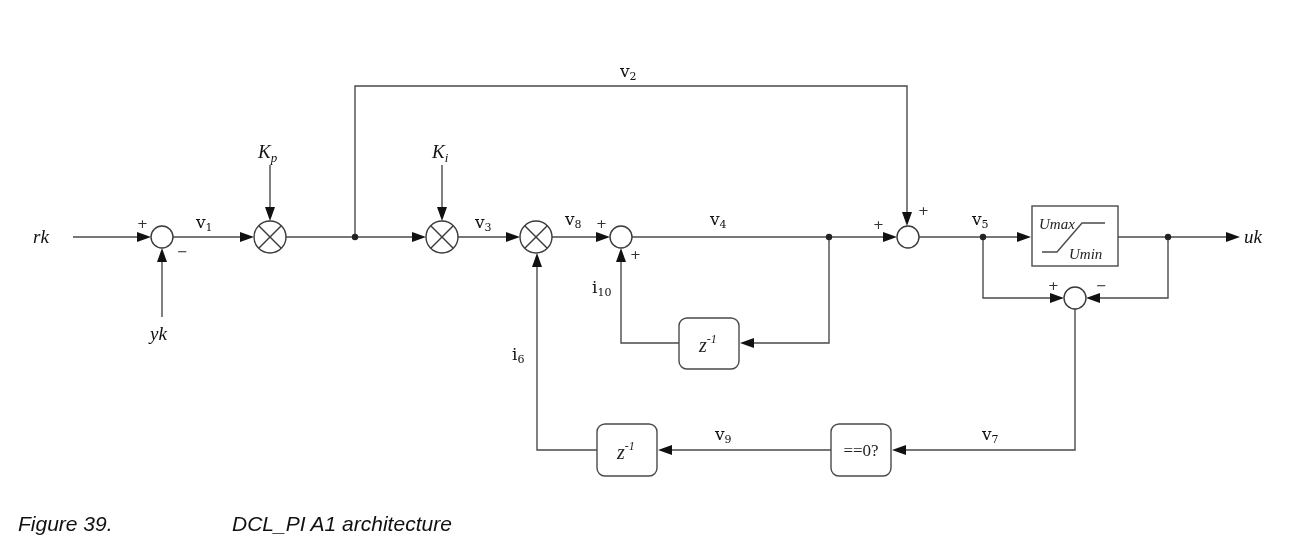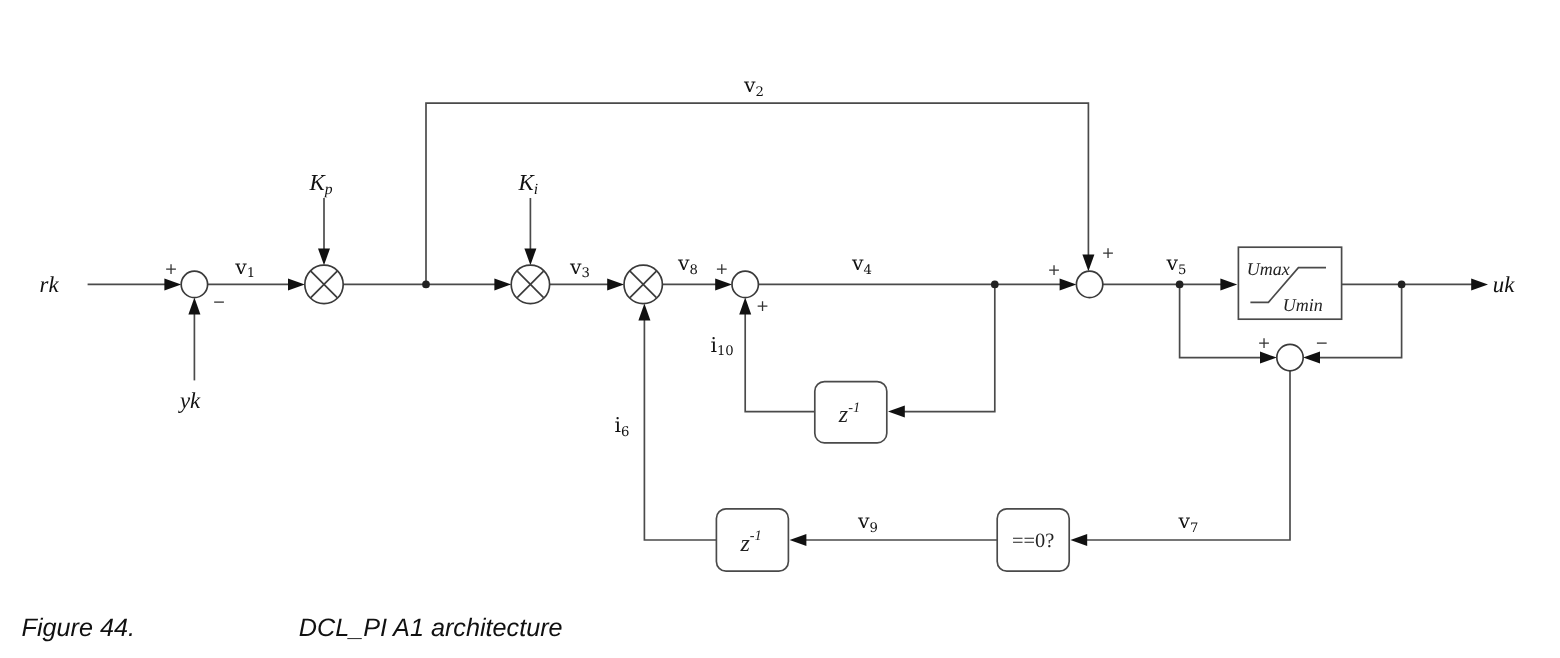--- a/index.html
+++ b/index.html
@@ -13,21 +13,21 @@
   .box { fill: #ffffff; stroke: #4a4a4a; stroke-width: 1.4; }
   .sig { font-family: "DejaVu Serif", "Liberation Serif", serif; font-size: 17px; fill: #111; }
   .sub { font-size: 11px; }
   .io { font-family: "Liberation Serif", serif; font-style: italic; font-size: 19px; fill: #111; }
   .sign { font-family: "DejaVu Sans", sans-serif; font-size: 13px; fill: #333; }
   .boxtxt { font-family: "Liberation Serif", serif; font-style: italic; font-size: 15px; fill: #222; }
   .delay { font-family: "Liberation Serif", serif; font-style: italic; font-size: 20px; fill: #222; }
   .cmp { font-family: "Liberation Serif", serif; font-size: 17px; fill: #222; }
   .caption { position: absolute; top: 512px; font-family: "Liberation Sans", sans-serif; font-style: italic; font-size: 21px; color: #111; }
   #cap-num { left: 18px; }
-  #cap-title { left: 249px; }
+  #cap-title { left: 232px; }
 </style>
 </head>
 <body>
 
 <svg id="diagram" width="1300" height="548" viewBox="0 0 1300 548">
 
   <g>
     <line class="wire" x1="73" y1="237" x2="142" y2="237"></line>
     <line class="wire" x1="162" y1="317" x2="162" y2="257"></line>
     <line class="wire" x1="173" y1="237" x2="246" y2="237"></line>
@@ -141,14 +141,14 @@
   <text class="sign" x="137" y="228">+</text>
   <text class="sign" x="177" y="256">−</text>
   <text class="sign" x="596" y="228">+</text>
   <text class="sign" x="630" y="259">+</text>
   <text class="sign" x="873" y="229">+</text>
   <text class="sign" x="918" y="215">+</text>
   <text class="sign" x="1048" y="290">+</text>
   <text class="sign" x="1096" y="290">−</text>
 </svg>
 
-<div class="caption" id="cap-num">Figure 44.</div>
+<div class="caption" id="cap-num">Figure 39.</div>
 <div class="caption" id="cap-title">DCL_PI A1 architecture</div>
 
 </body></html>

